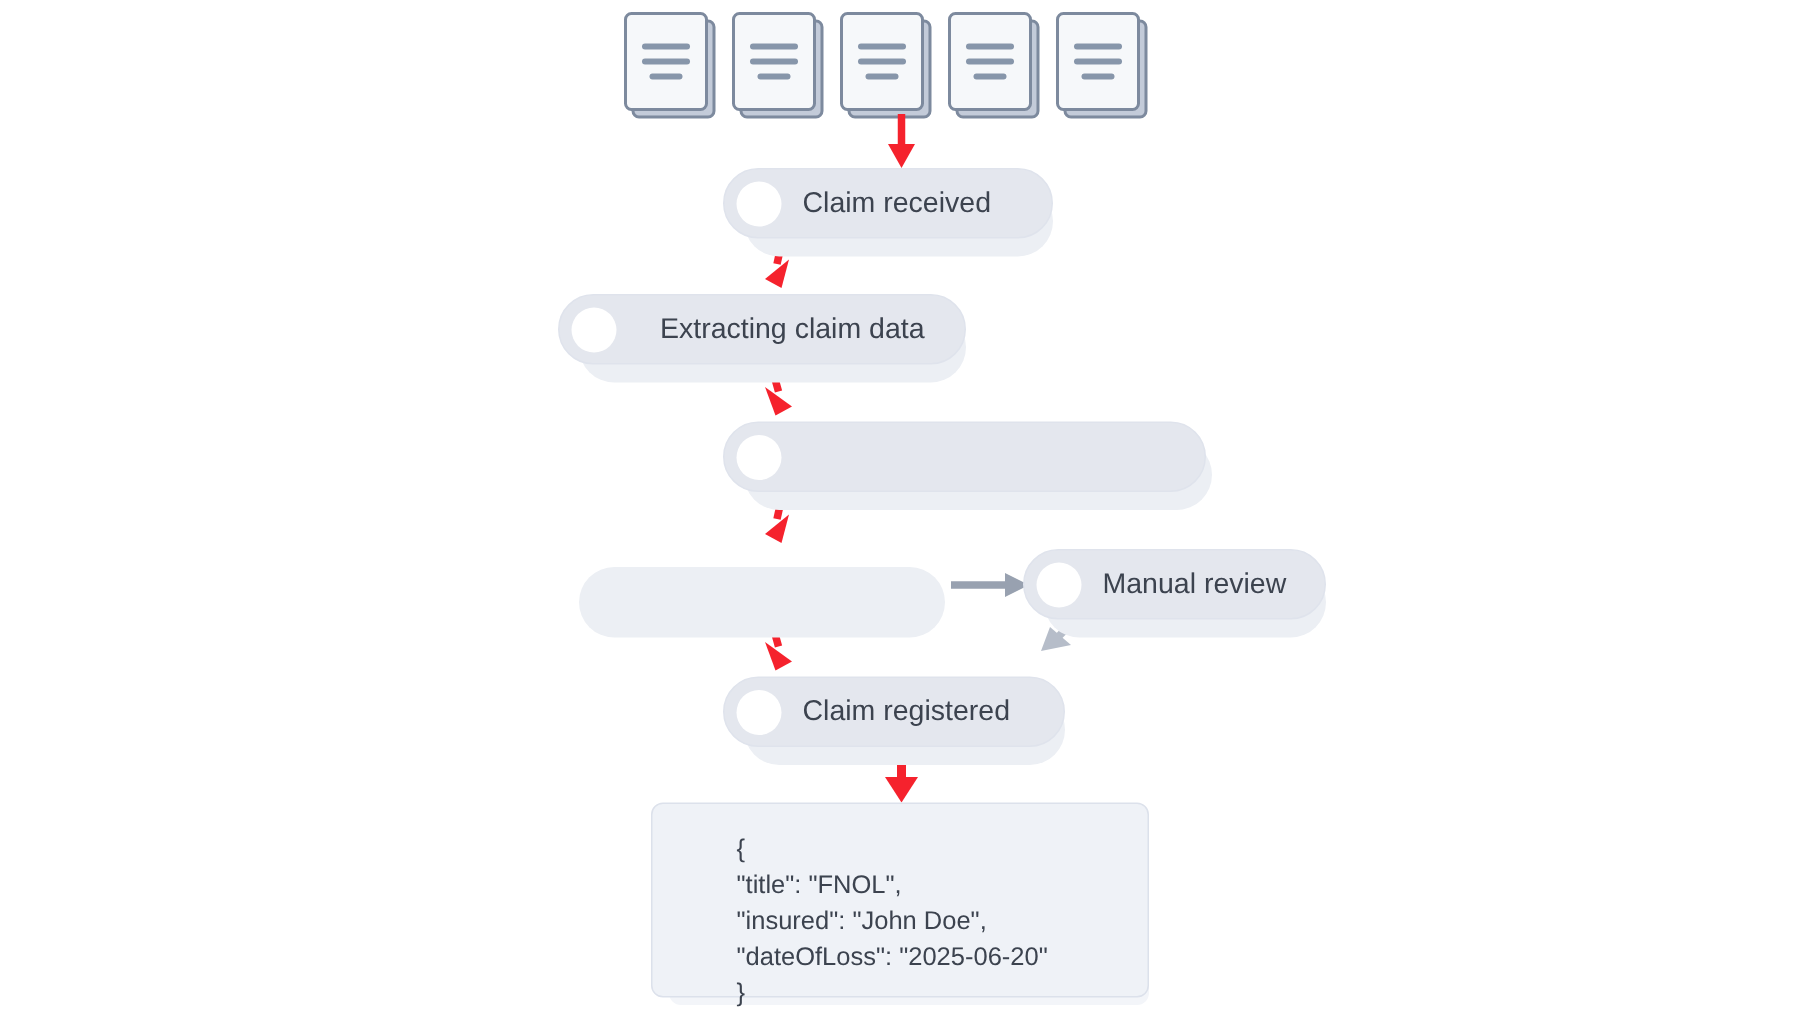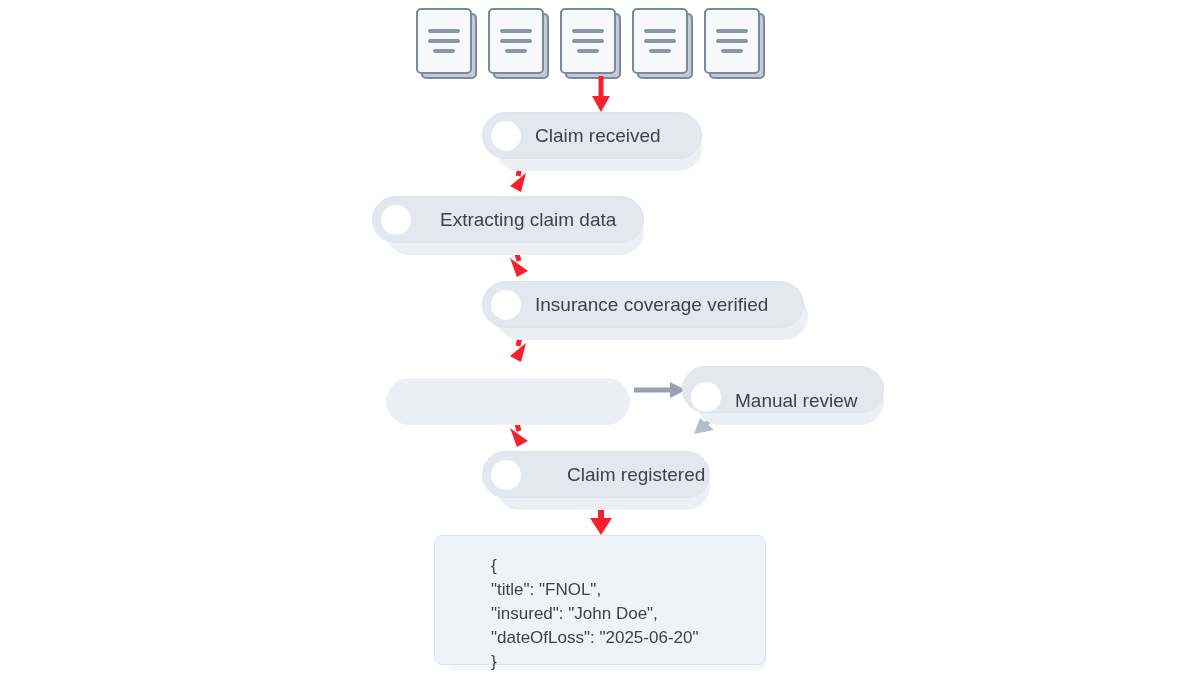--- a/index.html
+++ b/index.html
@@ -146,30 +146,29 @@
     <div class="lbl">Claim received</div>
   </div>
 
   <div class="node" style="left:372px;top:196px;width:272px;gap:15px;">
     <div class="dot"></div>
     <div class="lbl">Extracting claim data</div>
   </div>
 
   <div class="node" style="left:482px;top:281px;width:322px;">
     <div class="dot"></div>
-    <div class="lbl">Insurance coverage verified</div>
   </div>
 
 
-  <div class="node" style="left:682px;top:366px;width:202px;align-items:flex-end;">
+  <div class="node" style="left:682px;top:366px;width:202px;">
     <div class="dot"></div>
     <div class="lbl">Manual review</div>
   </div>
 
-  <div class="node" style="left:482px;top:451px;width:228px;gap:32px;">
+  <div class="node" style="left:482px;top:451px;width:228px;">
     <div class="dot"></div>
     <div class="lbl">Claim registered</div>
   </div>
 
   <div class="jsonbox" style="left:434px;top:535px;width:332px;height:130px;">
     <div class="line">{</div>
     <div class="line">"title": "FNOL",</div>
     <div class="line">"insured": "John Doe",</div>
     <div class="line">"dateOfLoss": "2025-06-20"</div>
     <div class="line">}</div>

